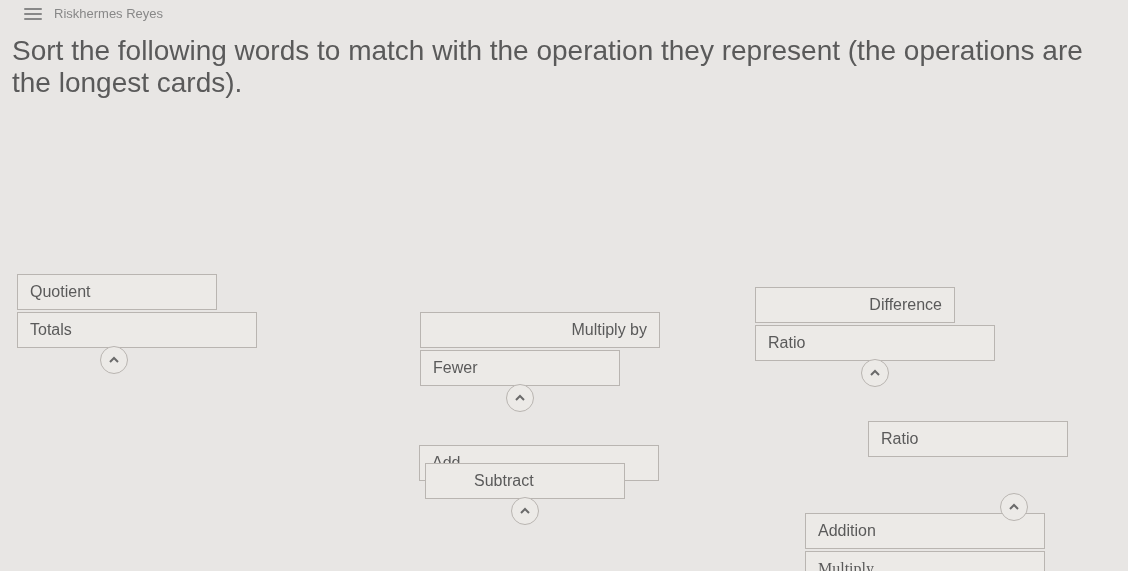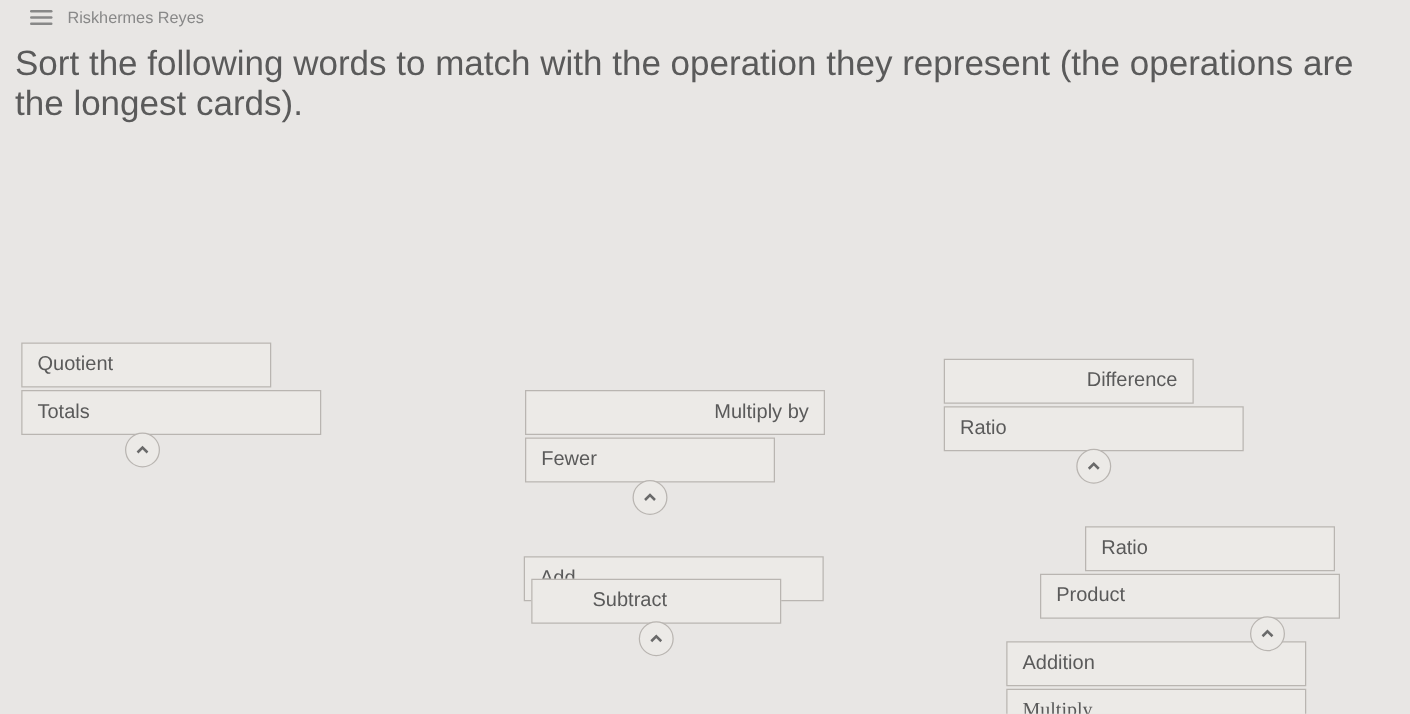--- a/index.html
+++ b/index.html
@@ -110,21 +110,20 @@
 
   <div class="card short" style="left:755px; top:188px;text-align:right;">Difference</div>
   <div class="card long" style="left:755px; top:226px;">Ratio</div>
   <div class="chev" style="left:861px; top:260px;">
     <svg viewBox="0 0 12 12">
         <path d="M2 8 L6 4 L10 8"></path>
       </svg>
   </div>
 
   <div class="card short" style="left:832px; top:322px;margin-left:36px;">Ratio</div>
-  <div class="card long" style="left:832px; top:360px;">Product</div>
   <div class="chev" style="left:1000px; top:394px;">
     <svg viewBox="0 0 12 12">
         <path d="M2 8 L6 4 L10 8"></path>
       </svg>
   </div>
 
   <div class="card long" style="left:805px; top:414px;">Addition</div>
   <div class="card long" style="left:805px; top:452px;font-family:Liberation Serif, serif;">Multiply</div>
 
 </div>

